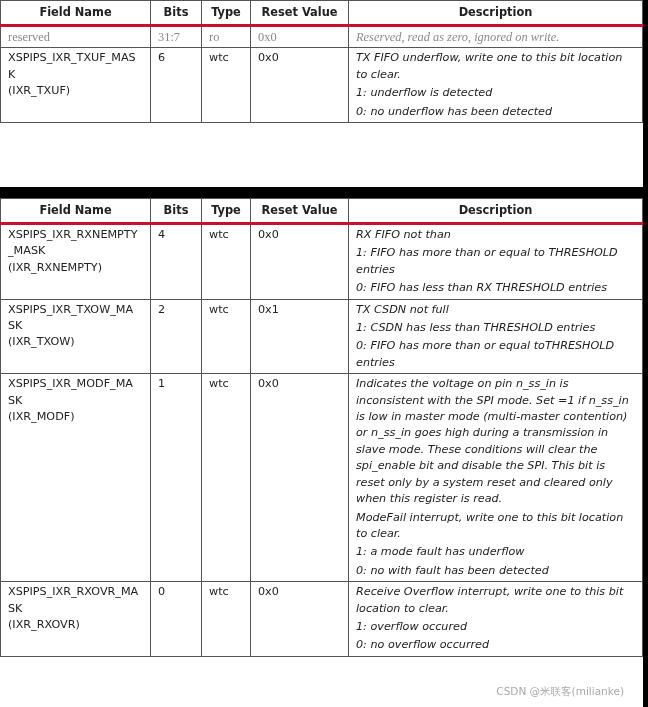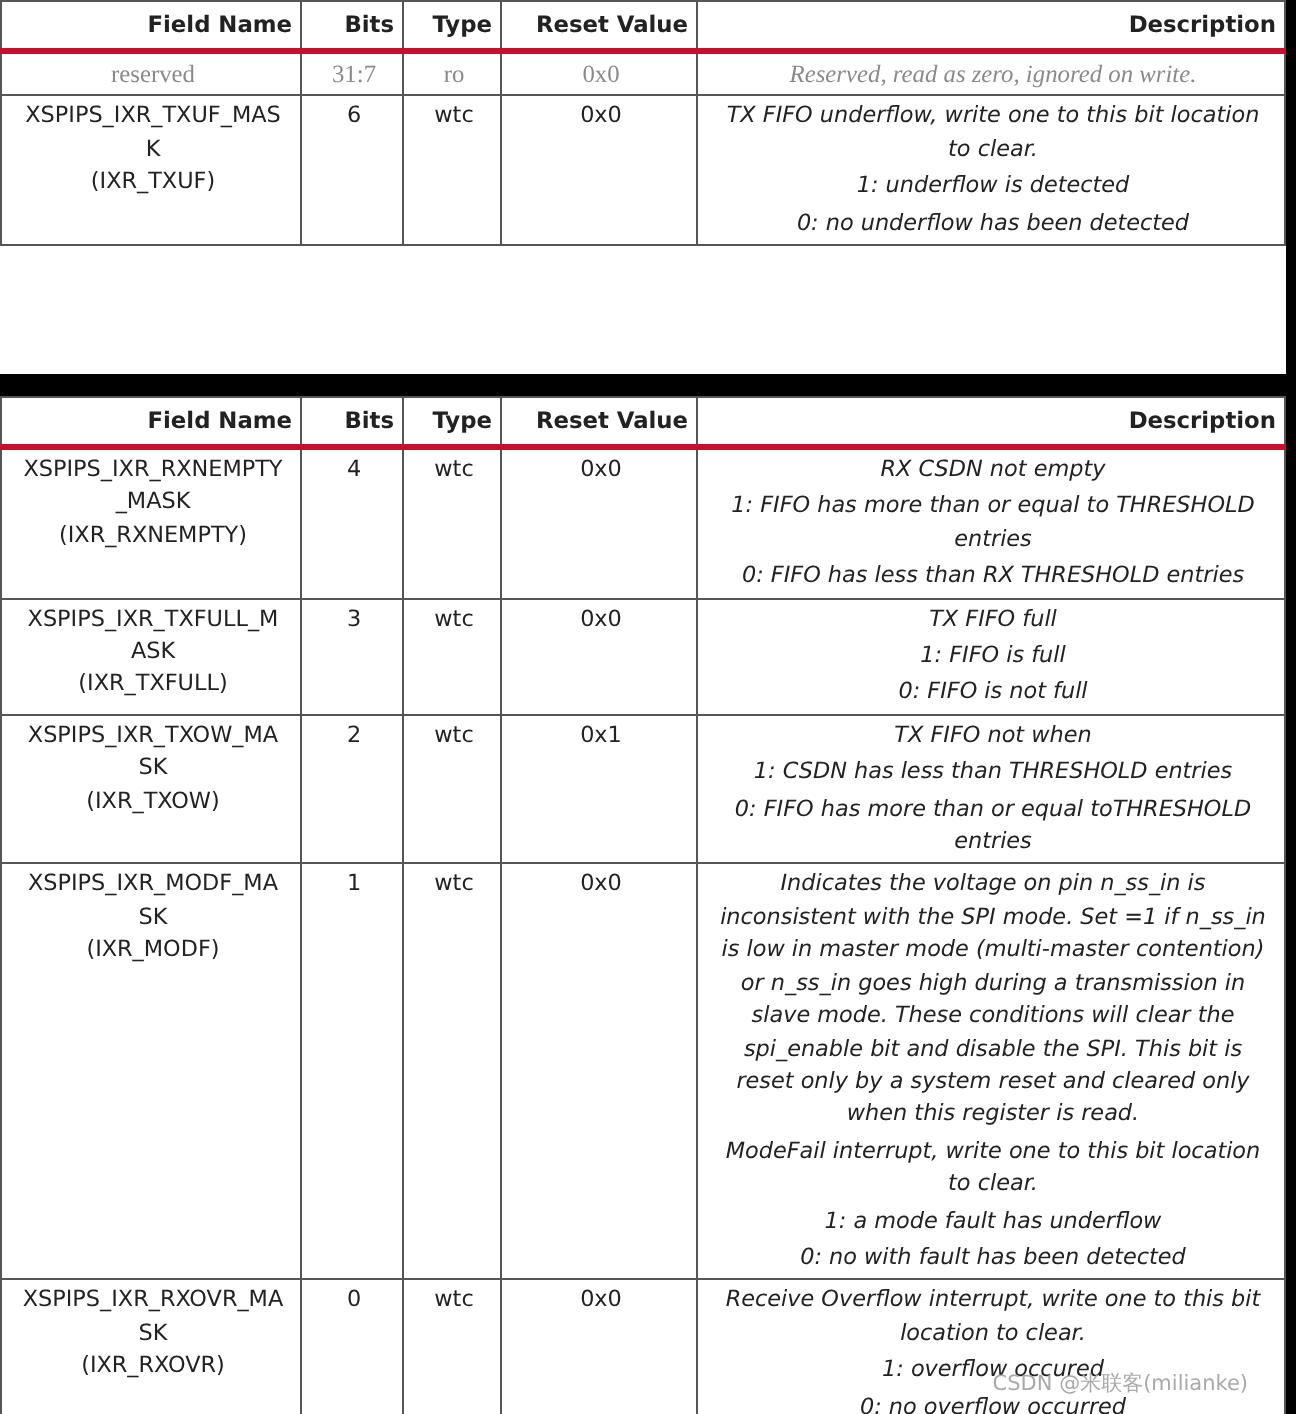--- a/index.html
+++ b/index.html
@@ -1,22 +1,22 @@
 <!DOCTYPE html>
 <html><head>
 <meta charset="utf-8">
 <style>
   html, body { margin:0; padding:0; background:#ffffff; }
   body { width:648px; height:707px; position:relative; overflow:hidden;
          font-family:"DejaVu Sans", sans-serif; color:#222; }
   .tbl { position:absolute; left:0; width:643px; border-collapse:collapse;
          table-layout:fixed; background:#fff; }
   .tbl th, .tbl td { border:1px solid #555; vertical-align:top; padding:2px 5px 2px 7px;
-         font-size:11.2px; line-height:16.4px;text-align:center; }
-  .tbl th { font-weight:bold; text-align:right; vertical-align:middle; padding:3px 4px;
+         font-size:11.2px; line-height:16.4px; }
+  .tbl th { font-weight:bold; text-align:center; vertical-align:middle; padding:3px 4px;
          font-size:11.4px; border-bottom:3px solid #c8102e; color:#222; height:17px; }
   .tbl td.desc p { margin:0 0 2px 0;font-style:italic; }
   .tbl td.desc p:last-child { margin-bottom:0; }
   .reserved td { font-family:"Liberation Serif", serif; color:#8a8a8a; font-size:12.4px; }
   .right-bar { position:absolute; right:0; top:0; width:5px; height:707px; background:#000; }
   .band { position:absolute; left:0; top:187px; width:648px; height:11px; background:#000; }
   .watermark { position:absolute; right:24px; bottom:8px; font-size:10.5px; color:#a9a9a9;
          font-family:"DejaVu Sans", sans-serif; }
   .c1{width:150px}.c2{width:51px}.c3{width:49px}.c4{width:98px}.c5{width:auto}
 </style>
@@ -93,51 +93,36 @@
       <tr>
         <td>
           <div>XSPIPS_IXR_RXNEMPTY</div>
           <div>_MASK</div>
           <div>(IXR_RXNEMPTY)</div>
         </td>
         <td>4</td>
         <td>wtc</td>
         <td>0x0</td>
         <td class="desc">
-          <p>RX CSDN not empty</p>
+          <p>RX FIFO not than</p>
           <p>1: FIFO has more than or equal to THRESHOLD entries</p>
           <p>0: FIFO has less than RX THRESHOLD entries</p>
-        </td>
-      </tr>
-      <tr>
-        <td>
-          <div>XSPIPS_IXR_TXFULL_M</div>
-          <div>ASK</div>
-          <div>(IXR_TXFULL)</div>
-        </td>
-        <td>3</td>
-        <td>wtc</td>
-        <td>0x0</td>
-        <td class="desc">
-          <p>TX FIFO full</p>
-          <p>1: FIFO is full</p>
-          <p>0: FIFO is not full</p>
         </td>
       </tr>
       <tr>
         <td>
           <div>XSPIPS_IXR_TXOW_MA</div>
           <div>SK</div>
           <div>(IXR_TXOW)</div>
         </td>
         <td>2</td>
         <td>wtc</td>
         <td>0x1</td>
         <td class="desc">
-          <p>TX FIFO not when</p>
+          <p>TX CSDN not full</p>
           <p>1: CSDN has less than THRESHOLD entries</p>
           <p>0: FIFO has more than or equal toTHRESHOLD entries</p>
         </td>
       </tr>
       <tr>
         <td>
           <div>XSPIPS_IXR_MODF_MA</div>
           <div>SK</div>
           <div>(IXR_MODF)</div>
         </td>

